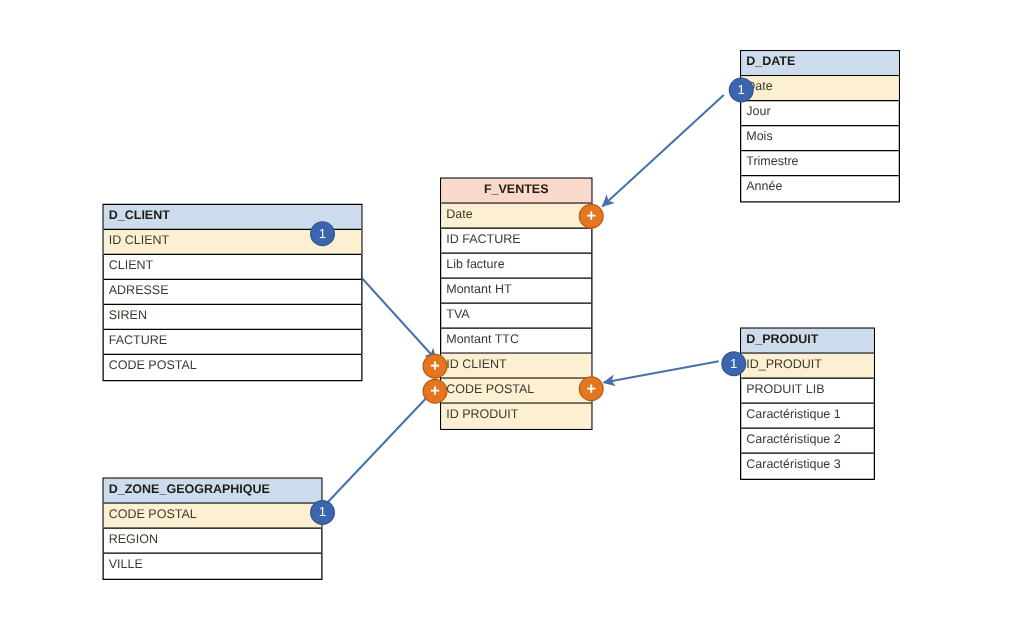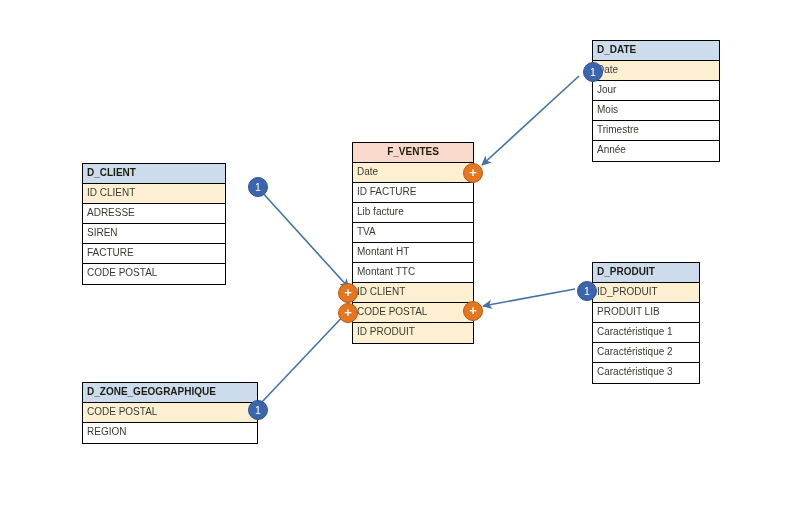--- a/index.html
+++ b/index.html
@@ -111,52 +111,54 @@
 
   <div id="entity-layer">
       <div class="entity" style="left: 592px; top: 40px; width: 128px;">
         <div class="row header hdr-dim">D_DATE</div>
         <div class="row key">Date</div>
         <div class="row">Jour</div>
         <div class="row">Mois</div>
         <div class="row">Trimestre</div>
         <div class="row">Année</div>
       </div>
-      <div class="entity" style="left: 82px; top: 163px; width: 144px;">
+      <div class="entity" style="left: 82px; top: 163px; width: 208px;">
         <div class="row header hdr-dim">D_CLIENT</div>
         <div class="row key">ID CLIENT</div>
+        <div class="row">CLIENT</div>
         <div class="row">ADRESSE</div>
         <div class="row">SIREN</div>
         <div class="row">FACTURE</div>
         <div class="row">CODE POSTAL</div>
       </div>
       <div class="entity fact" style="left: 352px; top: 142px; width: 122px;">
         <div class="row header hdr-fact">F_VENTES</div>
         <div class="row key">Date</div>
         <div class="row">ID FACTURE</div>
         <div class="row">Lib facture</div>
+        <div class="row">Montant HT</div>
         <div class="row">TVA</div>
-        <div class="row">Montant HT</div>
         <div class="row">Montant TTC</div>
         <div class="row key">ID CLIENT</div>
         <div class="row key">CODE POSTAL</div>
         <div class="row key">ID PRODUIT</div>
       </div>
       <div class="entity" style="left: 592px; top: 262px; width: 108px;">
         <div class="row header hdr-dim">D_PRODUIT</div>
         <div class="row key">ID_PRODUIT</div>
         <div class="row">PRODUIT LIB</div>
         <div class="row">Caractéristique 1</div>
         <div class="row">Caractéristique 2</div>
         <div class="row">Caractéristique 3</div>
       </div>
       <div class="entity" style="left: 82px; top: 382px; width: 176px;">
         <div class="row header hdr-dim">D_ZONE_GEOGRAPHIQUE</div>
         <div class="row key">CODE POSTAL</div>
         <div class="row">REGION</div>
+        <div class="row">VILLE</div>
       </div>
     </div>
   <div id="badge-layer">
       <div class="badge one" style="left: 583px; top: 62px;">1</div>
       <div class="badge many" style="left: 463px; top: 163px;">+</div>
       <div class="badge one" style="left: 248px; top: 177px;">1</div>
       <div class="badge many" style="left: 338px; top: 283px;">+</div>
       <div class="badge one" style="left: 248px; top: 400px;">1</div>
       <div class="badge many" style="left: 338px; top: 303px;">+</div>
       <div class="badge one" style="left: 577px; top: 281px;">1</div>

